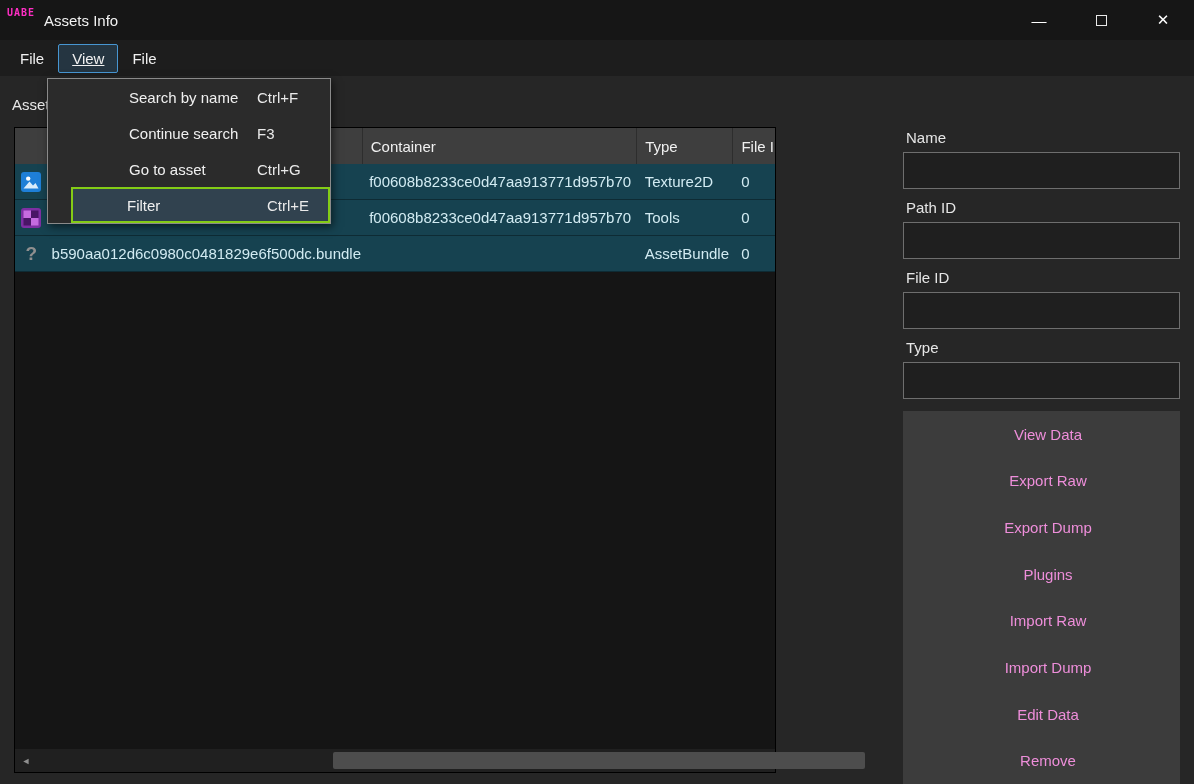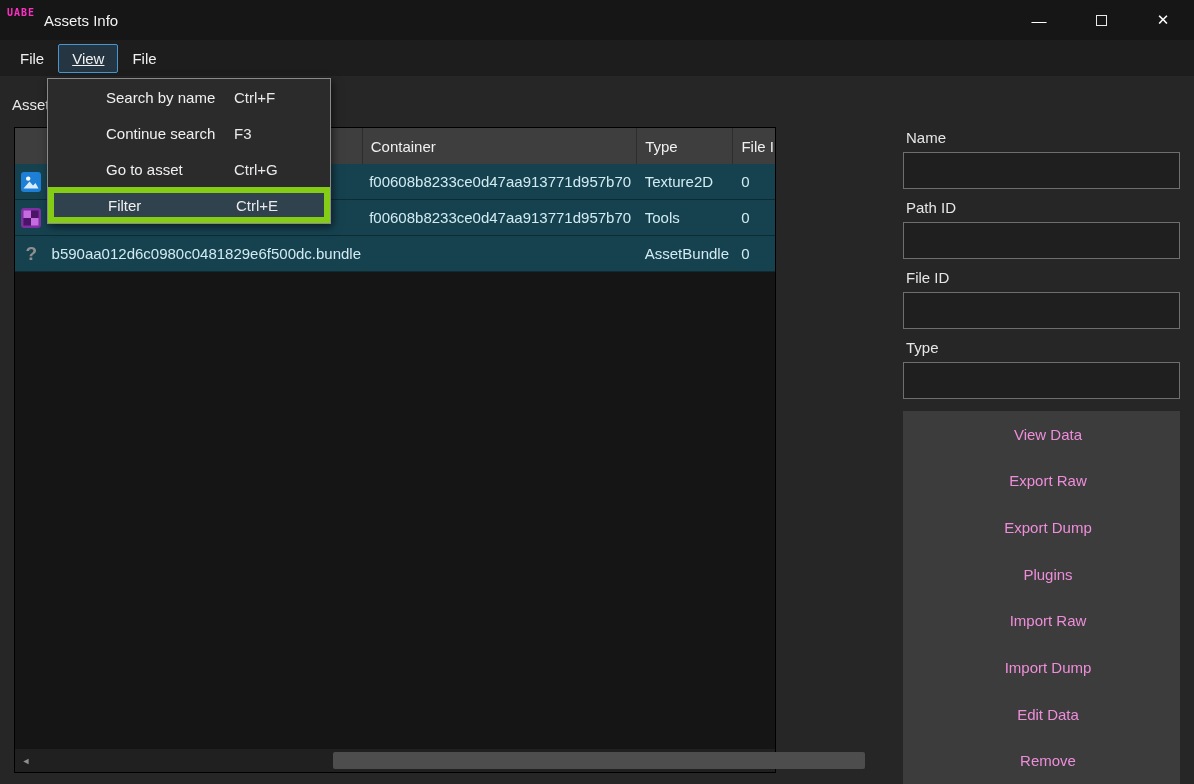--- a/index.html
+++ b/index.html
@@ -77,27 +77,28 @@
   .scroll-thumb {
     position:absolute; top:3px; bottom:3px; left:296px; width:532px;
     background:#4d4d4d; border-radius:2px;
   }
 
   
   .dropdown {
     position:absolute; left:47px; top:78px; width:284px;
     background:#2b2b2b; border:1px solid #8a8a8a; z-index:10;
     box-shadow:2px 3px 8px rgba(0,0,0,0.55);
+    padding-left:23px;
   }
   .dd-item {
     height:36px; display:flex; align-items:center; padding-left:56px;
     border:2px solid transparent; color:#f0f0f0;
   }
   .dd-item.highlighted {
-    border:6px solid #84cc16; background:rgba(71,150,210,0.22); padding-left:54px;
+    border:2px solid #84cc16; background:rgba(71,150,210,0.22); padding-left:54px;gap:12px;
   }
   .dd-label { width:128px; }
   .dd-shortcut { color:#eaeaea; }
 
   
   .side-panel { position:absolute; left:903px; top:129px; right:0; bottom:0; }
   .field-label { margin:0 0 6px 3px; color:#e6e6e6; }
   .field-input {
     width:277px; height:37px; background:#1f1f1f; border:1px solid #6e6e6e;
     color:#eeeeee; font-size:15px; font-family:"Liberation Sans", sans-serif;

